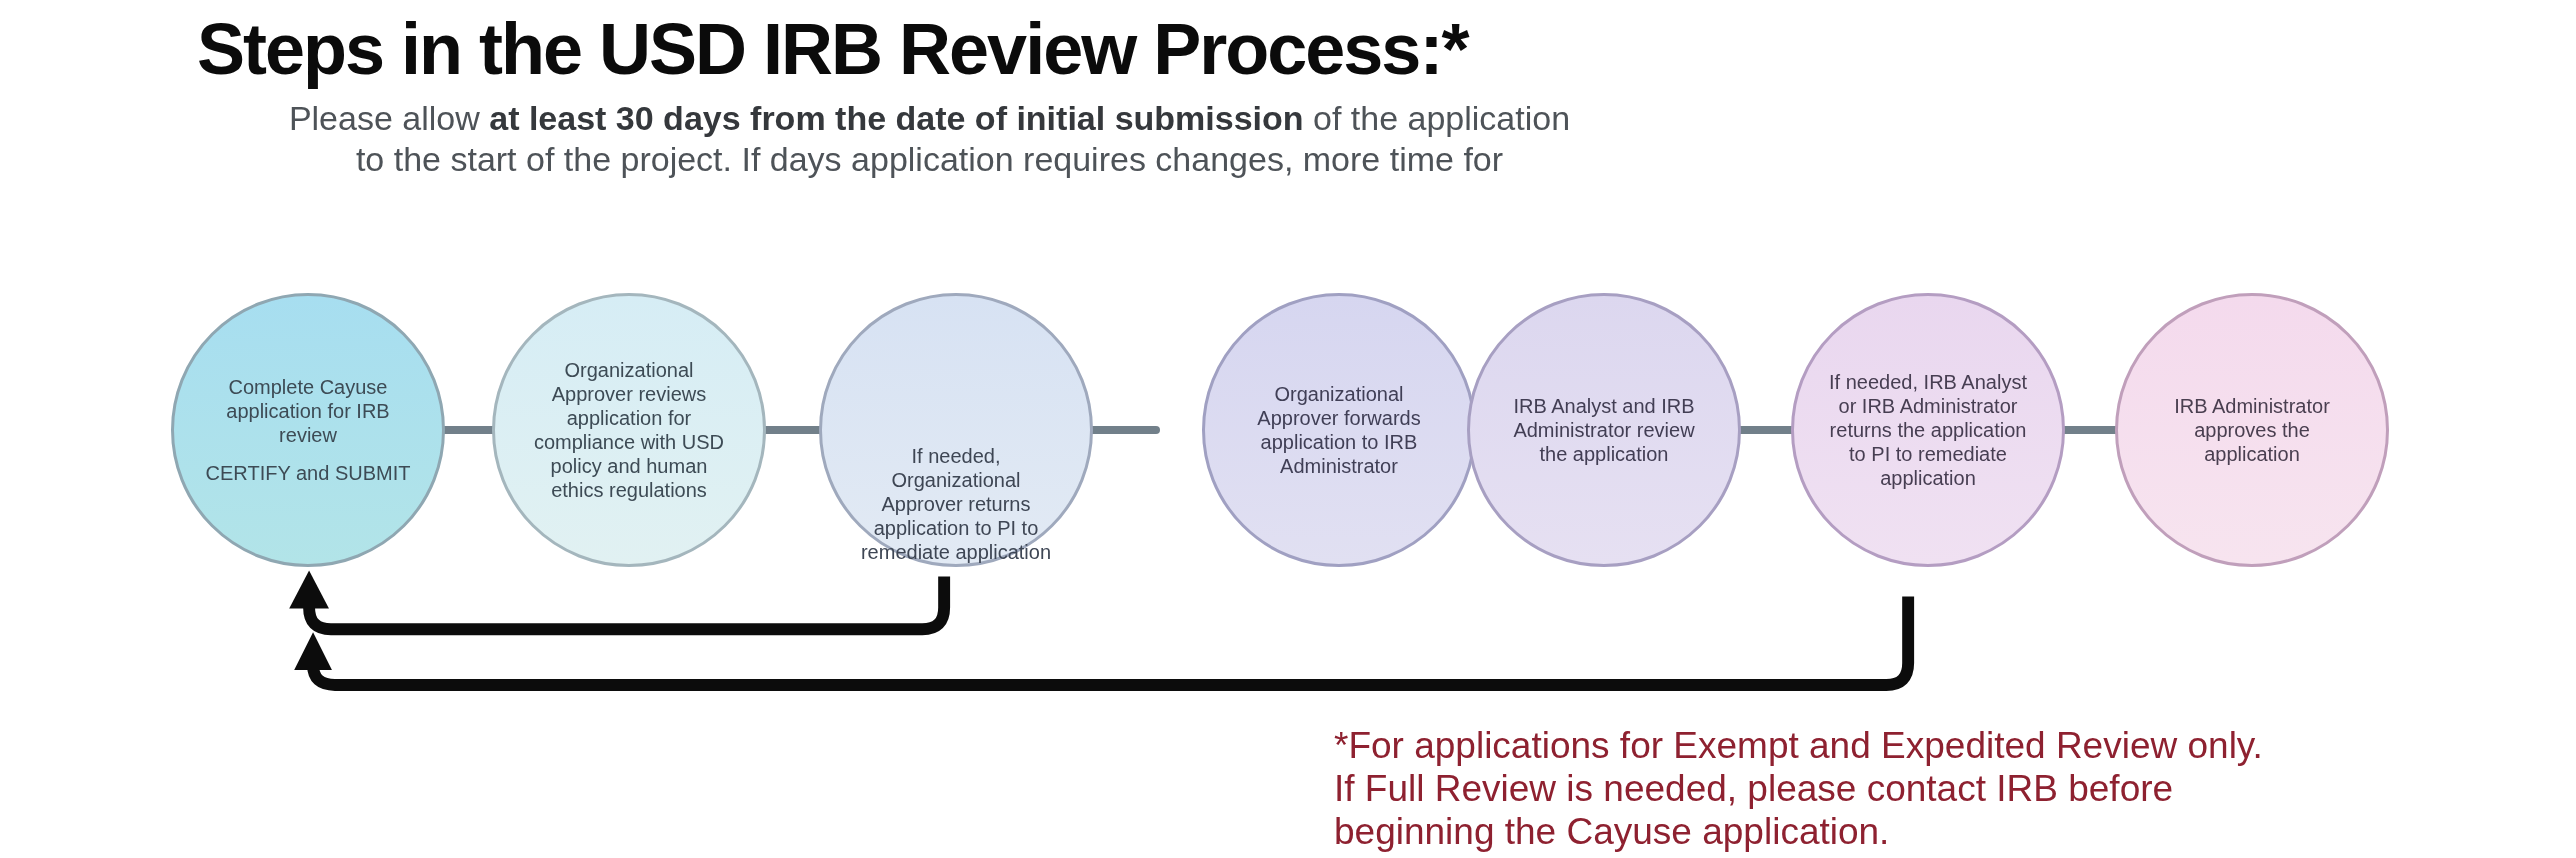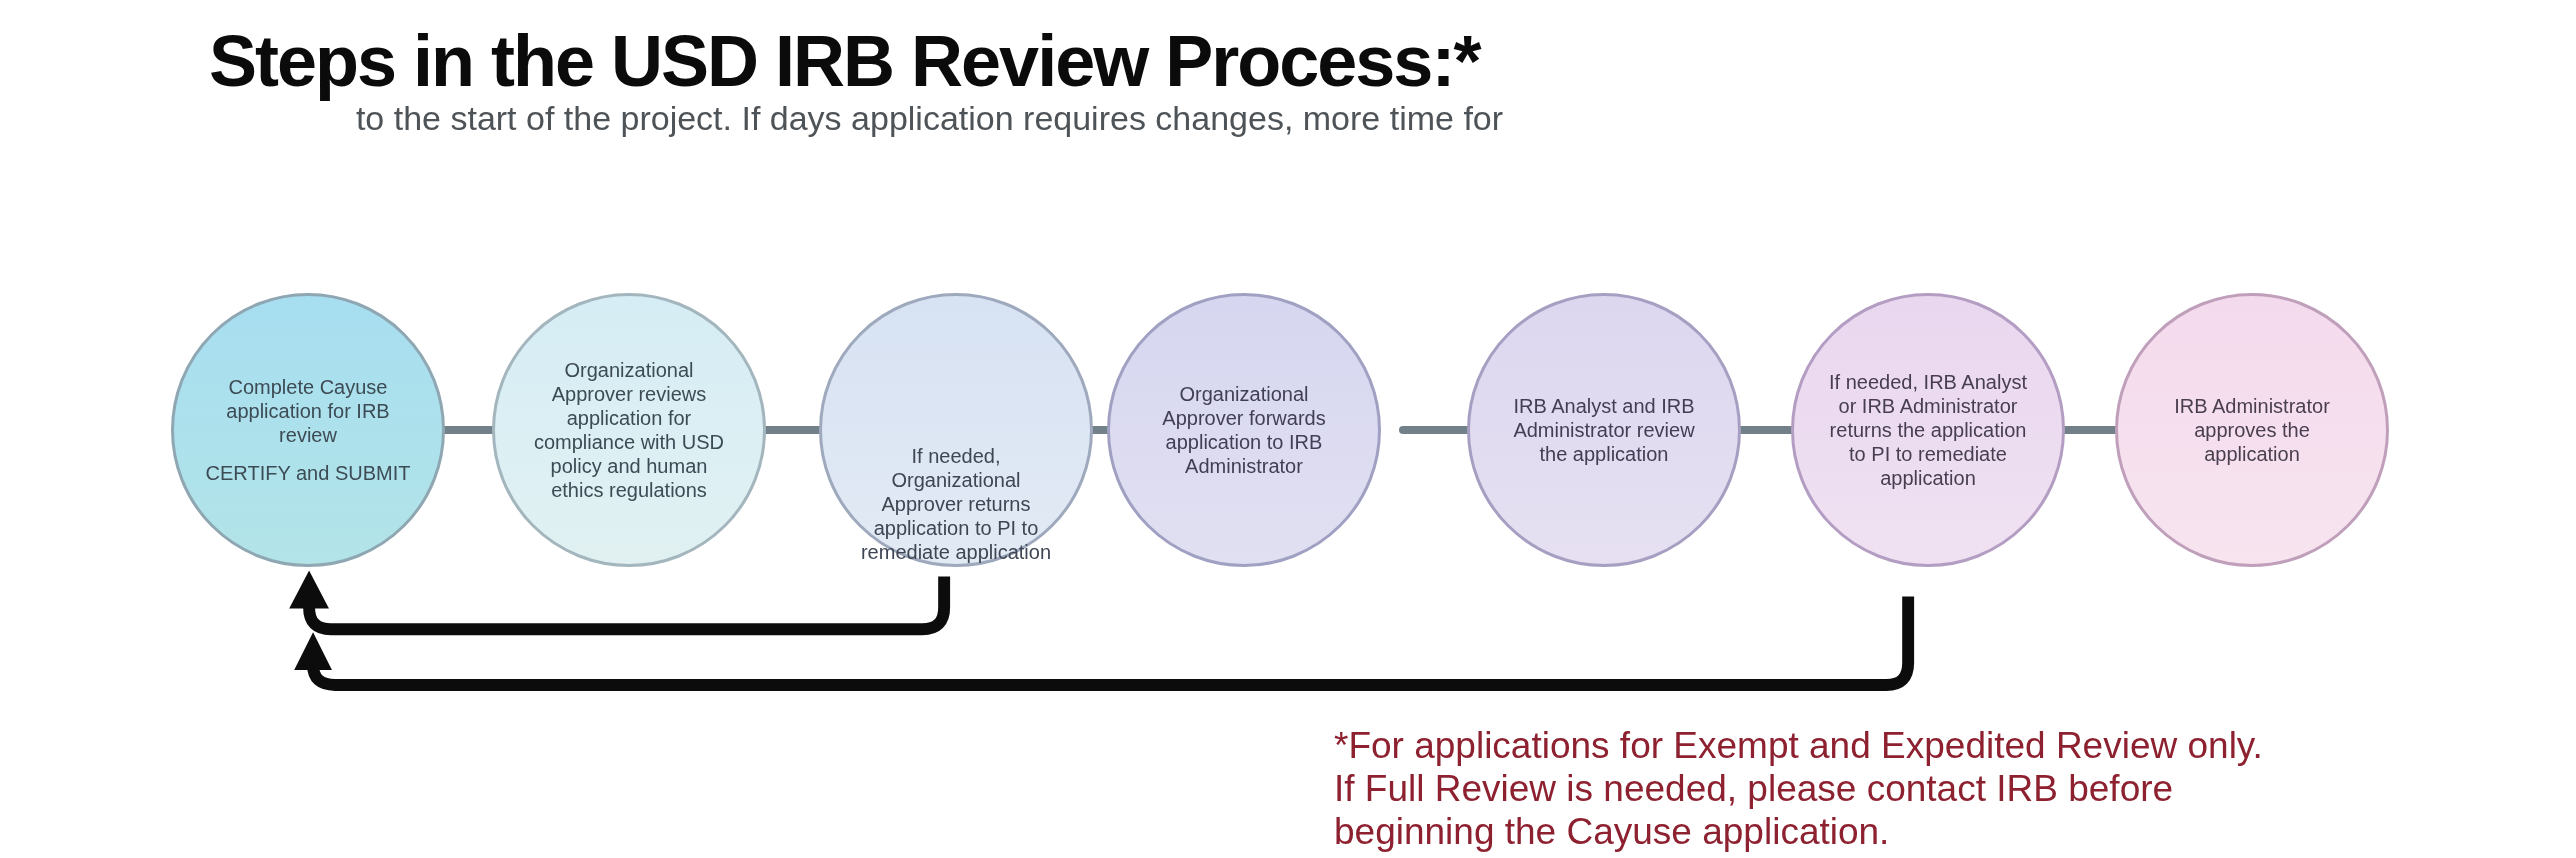--- a/index.html
+++ b/index.html
@@ -1,21 +1,21 @@
 <!DOCTYPE html>
 <html><head>
 <meta charset="utf-8">
 <style>
   html,body{margin:0;padding:0;background:#ffffff;}
   .canvas{
     position:relative;width:2576px;height:859px;background:#ffffff;overflow:hidden;
     font-family:"Liberation Sans", sans-serif;
   }
   .title{
-    position:absolute;left:197px;top:8px;margin:12px;
+    position:absolute;left:197px;top:8px;margin:0;
     font-size:72px;font-weight:bold;letter-spacing:-2px;color:#0b0b0b;
     white-space:nowrap;
   }
   .subtitle{
     position:absolute;left:189px;top:98px;width:1481px;
     text-align:center;font-size:34px;line-height:41px;color:#4e5358;
   }
   .subtitle .sub-line{white-space:nowrap;}
   .subtitle b{color:#35383c;}
   .connector{
@@ -37,41 +37,42 @@
   .footnote div{white-space:nowrap;}
 </style>
 </head>
 <body>
 
 <div class="canvas">
 
   <h1 class="title">Steps in the USD IRB Review Process:*</h1>
 
   <div class="subtitle">
+    <div class="sub-line"><span>Please allow </span><b>at least 30 days from the date of initial submission</b><span> of the application</span></div>
     <div class="sub-line">to the start of the project. If days application requires changes, more time for</div>
   </div>
 
   <div class="connector" style="left: 427px; background: rgb(114, 128, 138);"></div>
   <div class="connector" style="left: 751px; background: rgb(114, 128, 138);"></div>
   <div class="connector" style="left: 1075px; background: rgb(114, 128, 138);"></div>
   <div class="connector" style="left: 1399px; background: rgb(114, 128, 138);"></div>
   <div class="connector" style="left: 1723px; background: rgb(114, 128, 138);"></div>
   <div class="connector" style="left: 2047px; background: rgb(114, 128, 138);"></div>
 
   <div class="step" style="left: 171px; background: linear-gradient(rgb(167, 222, 240) 0%, rgb(178, 228, 232) 100%); border-color: rgb(143, 167, 178); color: rgb(61, 75, 85);">
     <div class="step-label" style="width:194px">Complete Cayuse application for IRB review</div>
     <div class="step-sublabel">CERTIFY and SUBMIT</div>
   </div>
   <div class="step" style="left: 492px; background: linear-gradient(rgb(214, 237, 245) 0%, rgb(225, 241, 242) 100%); border-color: rgb(164, 182, 189); color: rgb(61, 75, 85);">
     <div class="step-label" style="width:199px">Organizational Approver reviews application for compliance with USD policy and human ethics regulations</div>
   </div>
   <div class="step" style="left: 819px; background: linear-gradient(rgb(215, 226, 243) 0%, rgb(226, 234, 244) 100%); border-color: rgb(159, 169, 189); color: rgb(62, 70, 84); justify-content: flex-end;">
     <div class="step-label" style="width:195px">If needed, Organizational Approver returns application to PI to remediate application</div>
   </div>
-  <div class="step" style="left: 1107px; background: linear-gradient(rgb(214, 214, 240) 0%, rgb(225, 224, 242) 100%); border-color: rgb(160, 160, 194); color: rgb(64, 63, 86);">
+  <div class="step" style="left: 1202px; background: linear-gradient(rgb(214, 214, 240) 0%, rgb(225, 224, 242) 100%); border-color: rgb(160, 160, 194); color: rgb(64, 63, 86);">
     <div class="step-label" style="width:174px">Organizational Approver forwards application to IRB Administrator</div>
   </div>
   <div class="step" style="left: 1467px; background: linear-gradient(rgb(220, 215, 239) 0%, rgb(230, 224, 242) 100%); border-color: rgb(167, 159, 194); color: rgb(66, 62, 84);">
     <div class="step-label" style="width:194px">IRB Analyst and IRB Administrator review the application</div>
   </div>
   <div class="step" style="left: 1791px; background: linear-gradient(rgb(233, 215, 239) 0%, rgb(240, 225, 242) 100%); border-color: rgb(180, 157, 194); color: rgb(71, 62, 82);">
     <div class="step-label" style="width:214px">If needed, IRB Analyst or IRB Administrator returns the application to PI to remediate application</div>
   </div>
   <div class="step" style="left: 2115px; background: linear-gradient(rgb(244, 218, 237) 0%, rgb(247, 228, 239) 100%); border-color: rgb(192, 159, 187); color: rgb(74, 63, 80);">
     <div class="step-label" style="width:171px">IRB Administrator approves the application</div>

